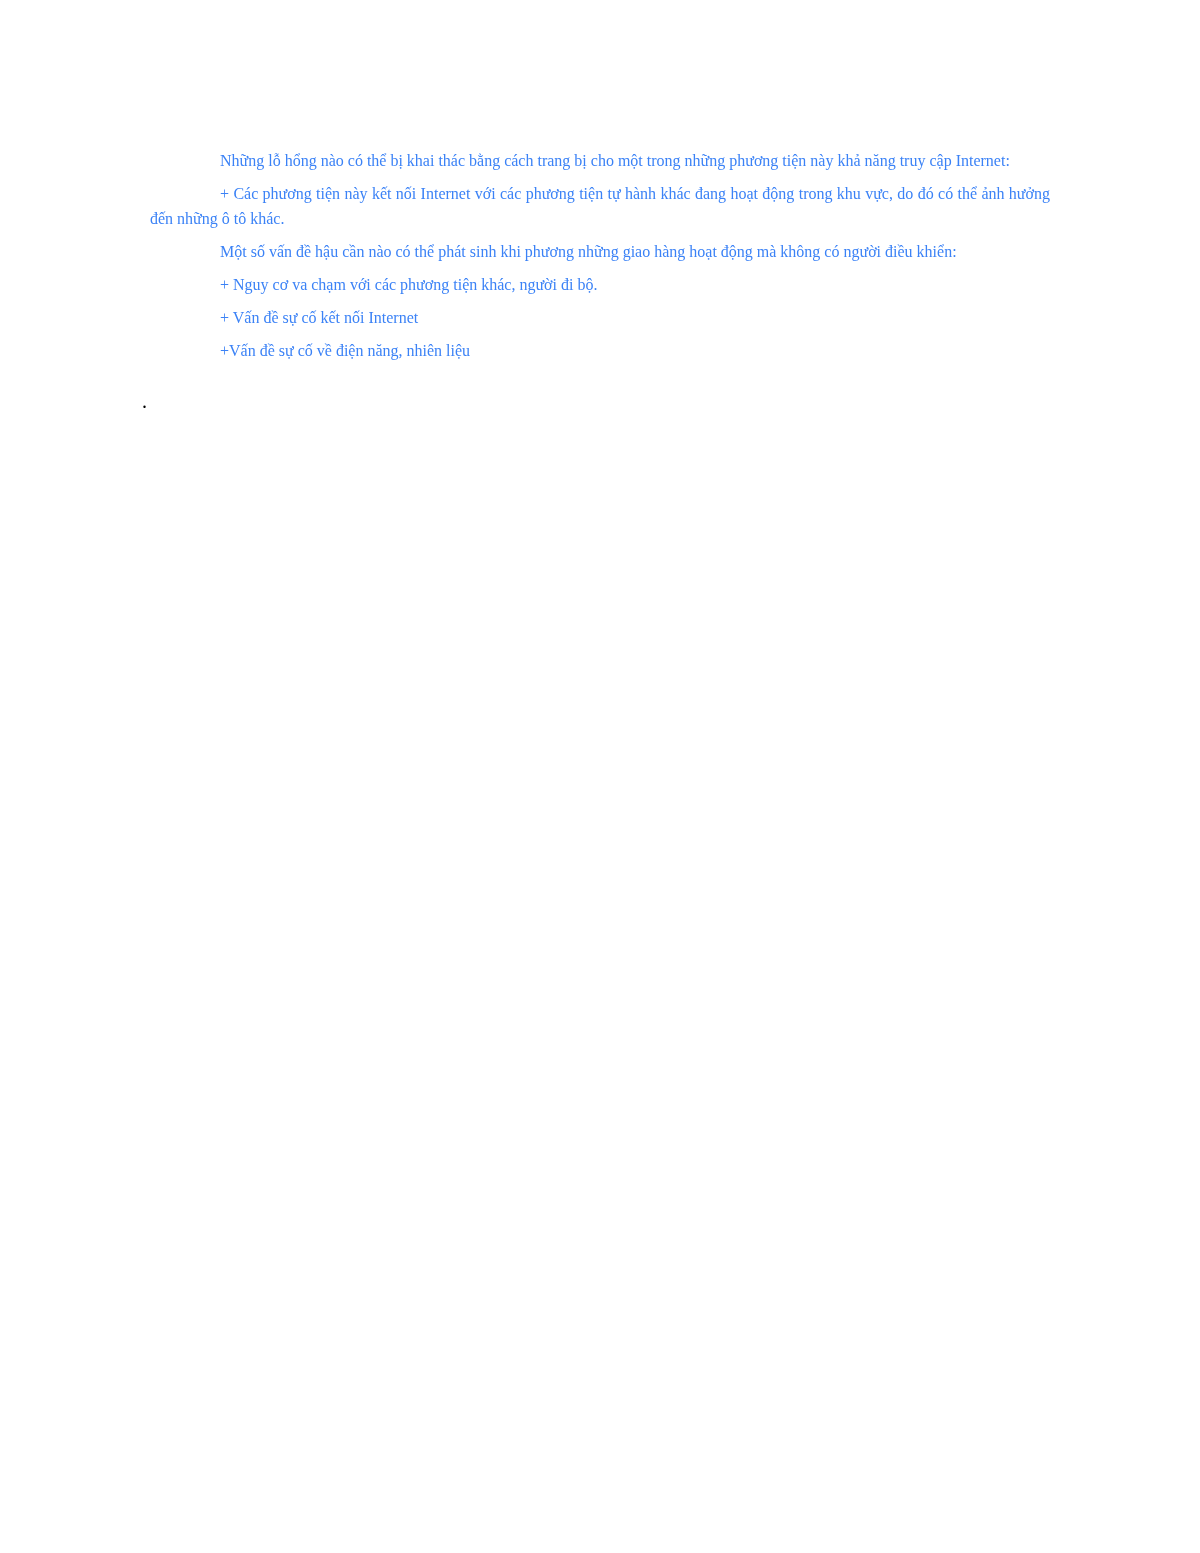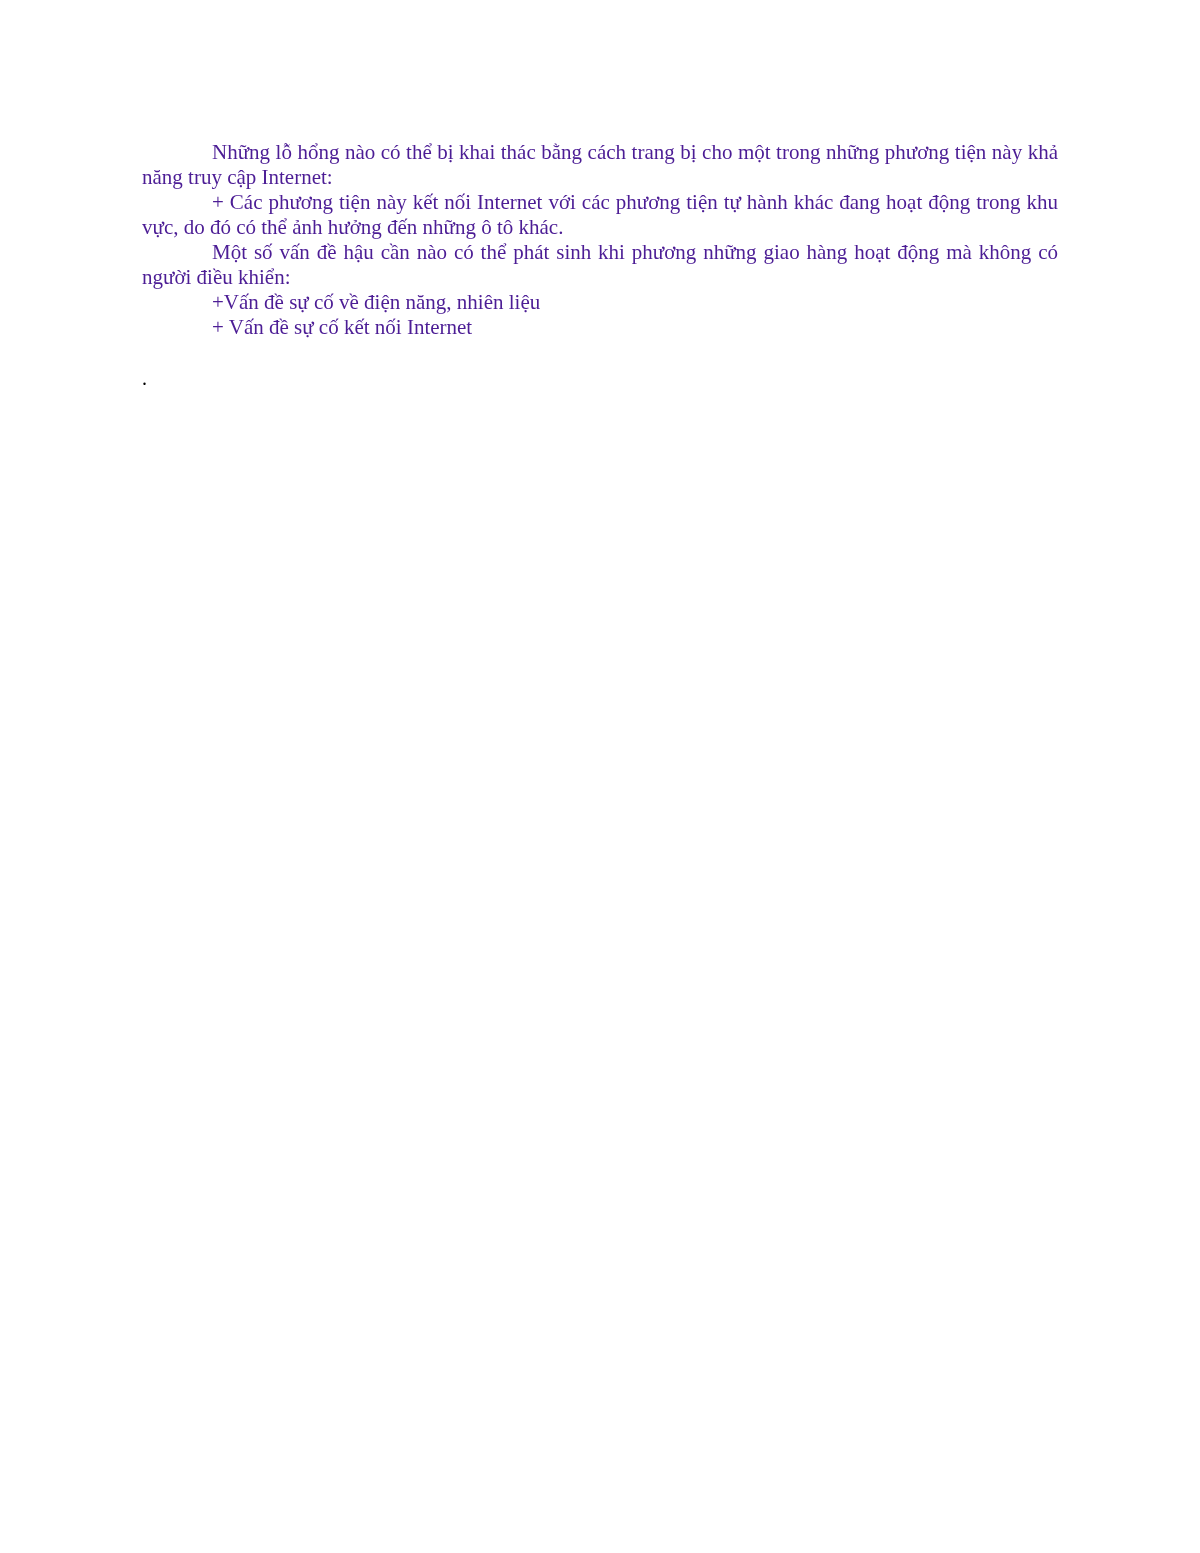--- a/index.html
+++ b/index.html
@@ -16,42 +16,43 @@
     font-family: "Liberation Serif", "DejaVu Serif", serif;
     color: #000000;
   }
   .content {
     position: absolute;
     left: 142px;
     top: 140px;
     width: 916px;
   }
   .para {
-    margin: 0;
-    font-size: 21px;
+    margin: 8px;
+    font-size: 16px;
     line-height: 25px;
     text-align: justify;
     text-indent: 70px;
-    color: #4c1d95;
+    color: #3b82f6;
   }
   .trailing-mark {
     margin: 0;
     margin-top: 26px;
     font-size: 20px;
     line-height: 25px;
     text-align: left;
     text-indent: 0;
     color: #000000;
   }
 </style>
 </head>
 <body>
 
 <div class="page">
   <div class="content">
     <p class="para">Những lỗ hổng nào có thể bị khai thác bằng cách trang bị cho một trong những phương tiện này khả năng truy cập Internet:</p>
     <p class="para">+ Các phương tiện này kết nối Internet với các phương tiện tự hành khác đang hoạt động trong khu vực, do đó  có thể ảnh hưởng đến những ô tô khác.</p>
     <p class="para">Một số vấn đề hậu cần nào có thể phát sinh khi phương những giao hàng hoạt động mà không có người điều khiển:</p>
+    <p class="para">+  Nguy cơ va chạm với các phương tiện khác, người đi bộ.</p>
+    <p class="para">+ Vấn đề sự cố kết nối Internet</p>
     <p class="para">+Vấn đề sự cố về điện năng, nhiên liệu</p>
-    <p class="para">+ Vấn đề sự cố kết nối Internet</p>
     <p class="trailing-mark">.</p>
   </div>
 </div>
 
 </body></html>

